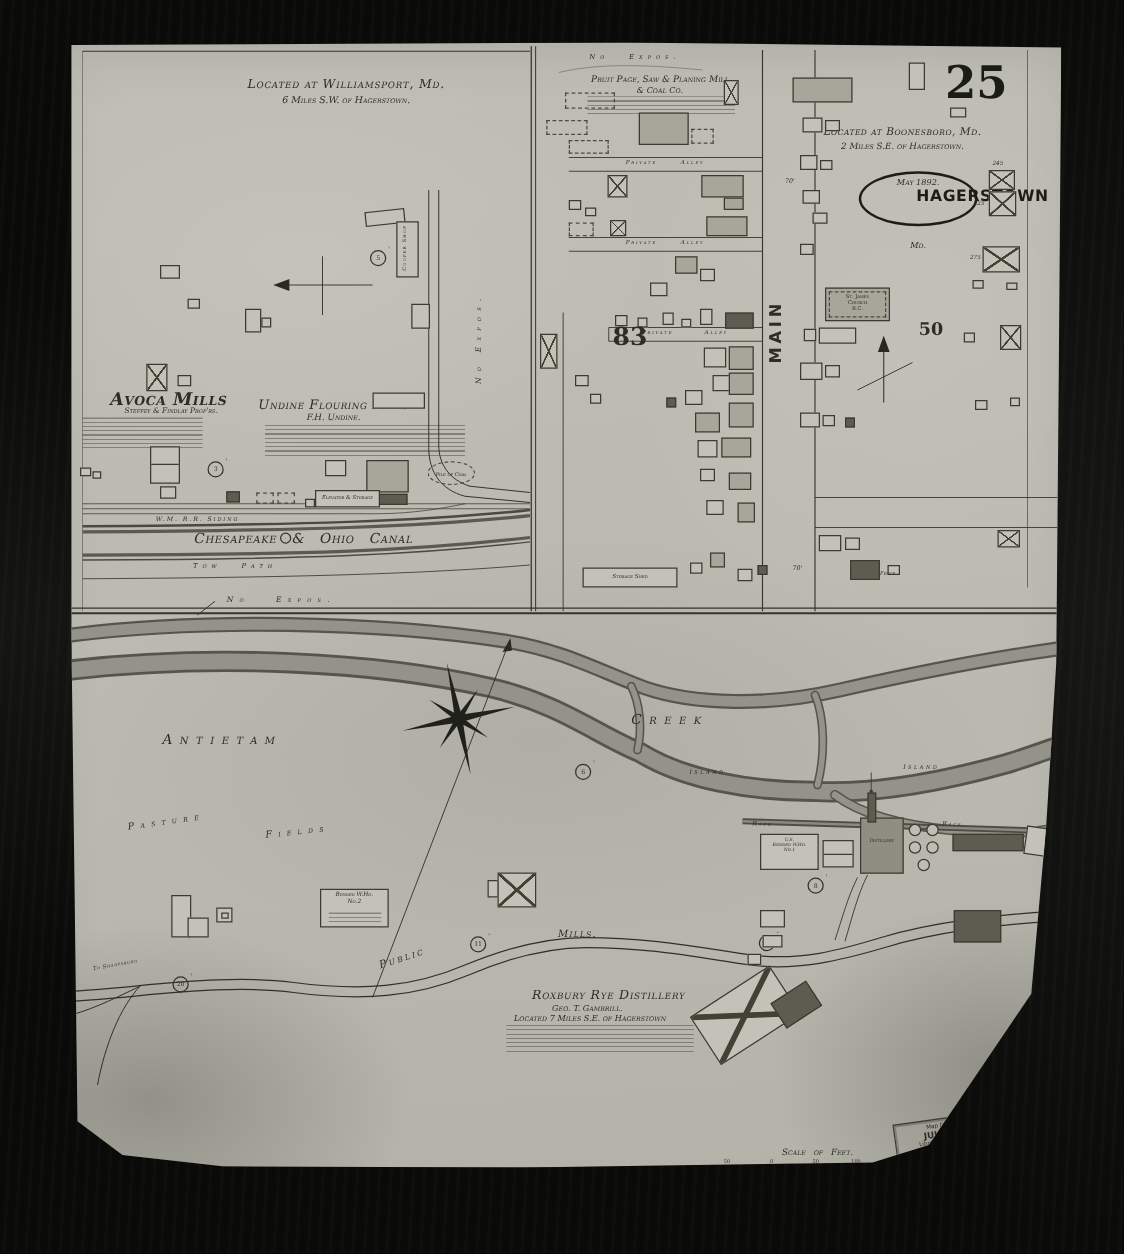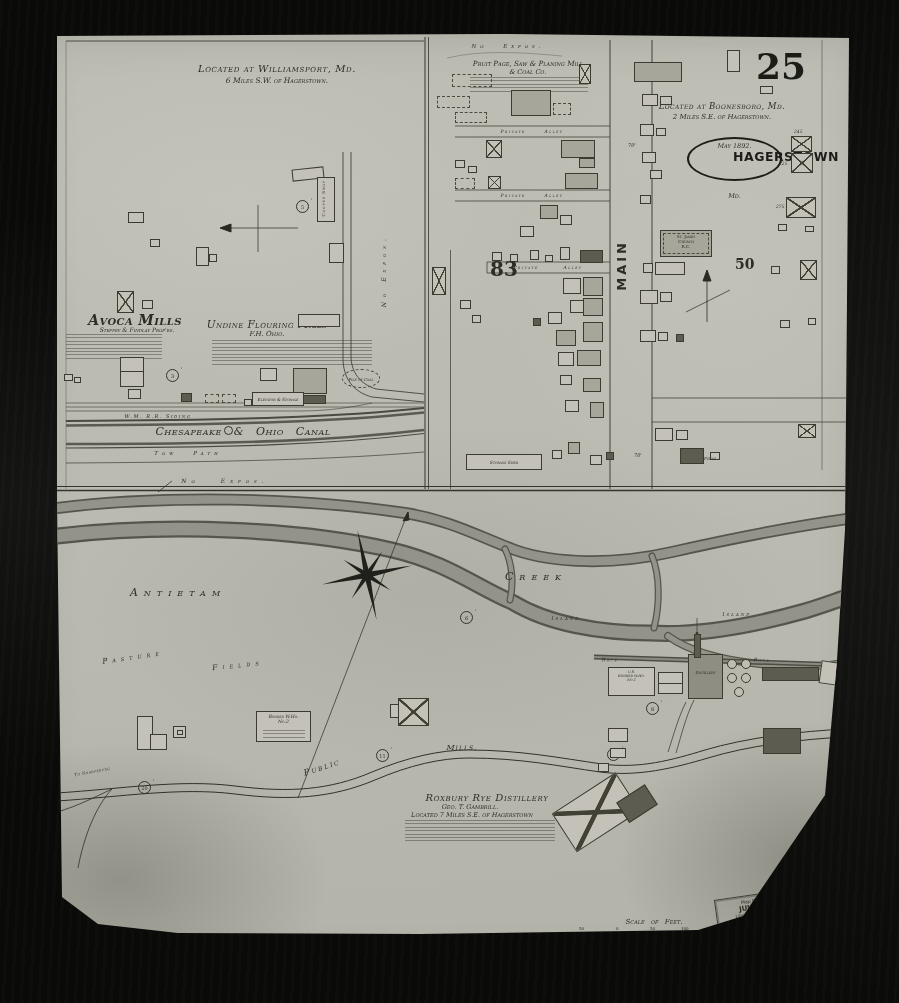--- a/index.html
+++ b/index.html
@@ -181,21 +181,21 @@
   <div class="cnum" style="left:296px;top:200px;">
     <span class="n">5</span>
     <span class="tk">'</span>
   </div>
 
   <div class="t" style="left:135px;top:320px;transform:translate(-50%,-50%);font-style:italic;font-size:14px;letter-spacing:.4px;font-weight:bold;">Avoca Mills</div>
   <div class="t" style="left:137px;top:329px;transform:translate(-50%,-50%);font-style:italic;font-size:6px;">Steffey &amp; Findlay Prop'rs.</div>
   <div class="fp" style="left:66px;top:334px;width:96px;height:26px;"></div>
 
   <div class="t" style="left:267px;top:324px;transform:translate(-50%,-50%);font-style:italic;font-size:10.5px;letter-spacing:.4px;">Undine Flouring Mills</div>
-  <div class="t" style="left:267px;top:334px;transform:translate(-50%,-50%);font-style:italic;font-size:7px;">F.H. Ohio.</div>
+  <div class="t" style="left:267px;top:334px;transform:translate(-50%,-50%);font-style:italic;font-size:7px;">F.H. Undine.</div>
   <div class="fp" style="left:212px;top:340px;width:160px;height:26px;"></div>
 
   <div class="bld" style="left:120px;top:357px;width:24px;height:30px;">
     <div style="position:absolute;left:0;top:13px;width:100%;border-top:1px solid #3b3b31;"></div>
   </div>
   <div class="bld" style="left:128px;top:389px;width:13px;height:10px;"></div>
   <div class="bld" style="left:64px;top:374px;width:9px;height:7px;"></div>
   <div class="bld" style="left:74px;top:377px;width:7px;height:6px;"></div>
   <div class="cnum" style="left:166px;top:369px;">
     <span class="n">3</span>

